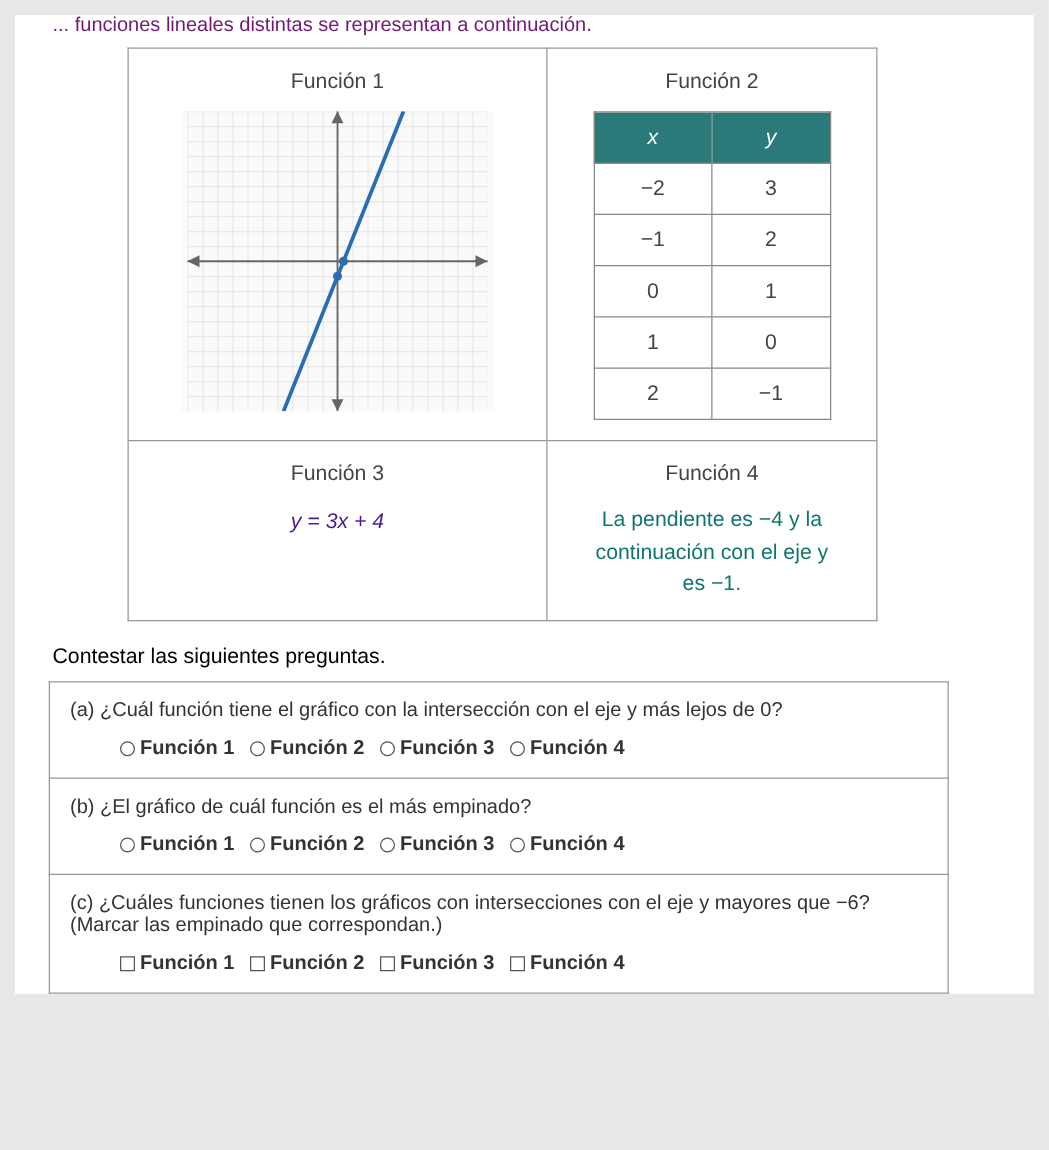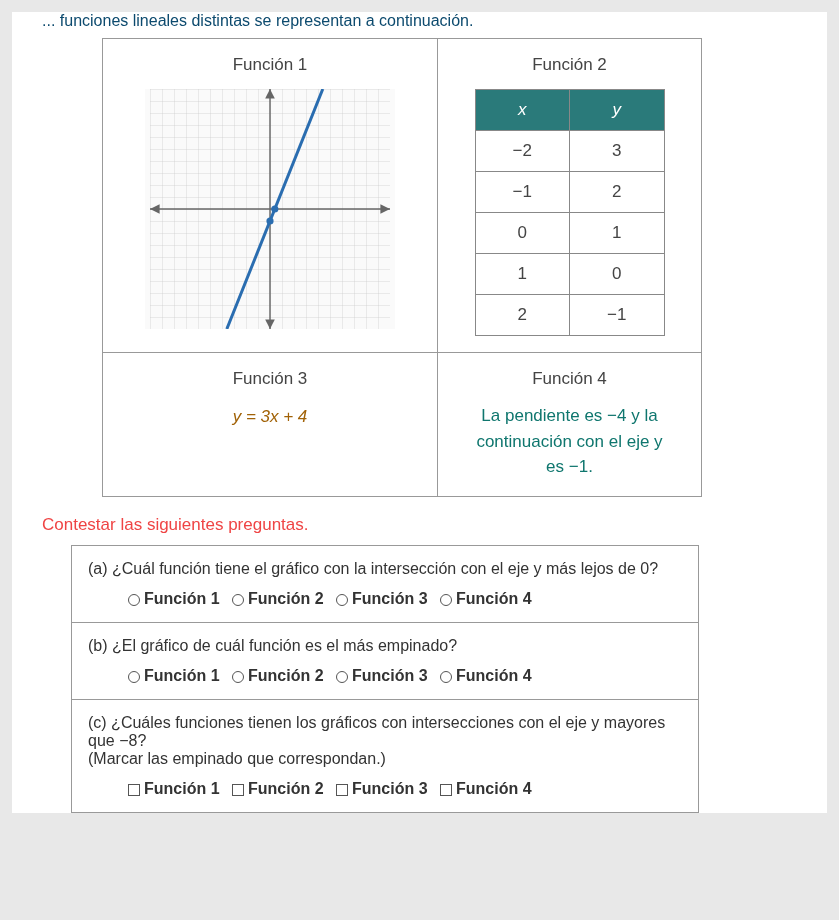--- a/index.html
+++ b/index.html
@@ -10,21 +10,21 @@
     font-family: Arial, sans-serif;
     background: #e8e8e8;
     color: #333;
   }
   .container {
     background: #fff;
     padding: 0;
   }
   .intro-text {
     padding: 0 0 8px 30px;
-    color: #0c4a6e;
+    color: #701a75;
     font-size: 16px;
   }
   .functions-table {
     border-collapse: collapse;
     margin: 0 0 0 90px;
     width: 600px;
   }
   .functions-table td {
     border: 1.5px solid #999;
     padding: 16px;
@@ -59,37 +59,37 @@
   .data-table td {
     border: 1px solid #888;
     padding: 10px 0;
     font-size: 17px;
     color: #444;
   }
   .equation {
     font-size: 17px;
     font-style: italic;
     margin-top: 18px;
-    color: #a16207;
+    color: #4c1d95;
   }
   .description {
     font-size: 17px;
     color: #0f766e;
     margin-top: 14px;
     line-height: 1.5;
   }
   .answer-prompt {
     margin: 18px 0 10px 30px;
     font-size: 17px;
-    color: #ef4444;
+    color: #000000;
   }
   .questions-table {
     border-collapse: collapse;
-    margin: 0 0 0 59px;
-    width: 628px;
+    margin: 0 0 0 27px;
+    width: 720px;
   }
   .questions-table td {
     border: 1.5px solid #999;
     padding: 14px 16px;
     font-size: 16px;
     color: #333;
     text-align: left;
   }
   .options-row {
     margin-top: 12px;
@@ -223,21 +223,21 @@
         <div class="options-row">
           <span class="opt"><span class="radio-glyph"></span><span>Función 1</span></span>
           <span class="opt"><span class="radio-glyph"></span><span>Función 2</span></span>
           <span class="opt"><span class="radio-glyph"></span><span>Función 3</span></span>
           <span class="opt"><span class="radio-glyph"></span><span>Función 4</span></span>
         </div>
       </td>
     </tr>
     <tr>
       <td>
-        <div>(c) ¿Cuáles funciones tienen los gráficos con intersecciones con el eje y mayores que −8?</div>
+        <div>(c) ¿Cuáles funciones tienen los gráficos con intersecciones con el eje y mayores que −6?</div>
         <div>(Marcar las empinado que correspondan.)</div>
         <div class="options-row">
           <span class="opt"><span class="check-glyph"></span><span>Función 1</span></span>
           <span class="opt"><span class="check-glyph"></span><span>Función 2</span></span>
           <span class="opt"><span class="check-glyph"></span><span>Función 3</span></span>
           <span class="opt"><span class="check-glyph"></span><span>Función 4</span></span>
         </div>
       </td>
     </tr>
   </tbody>

